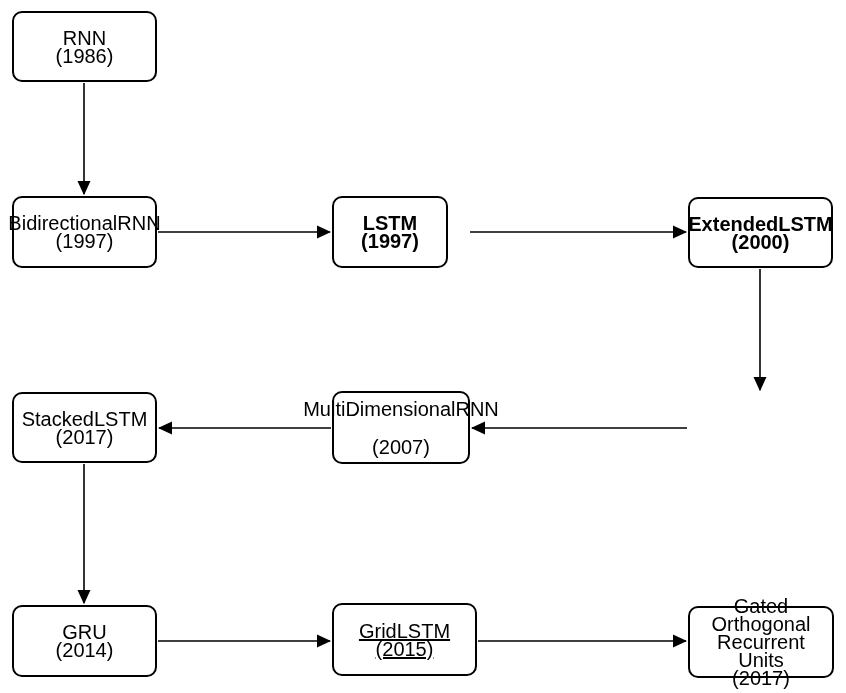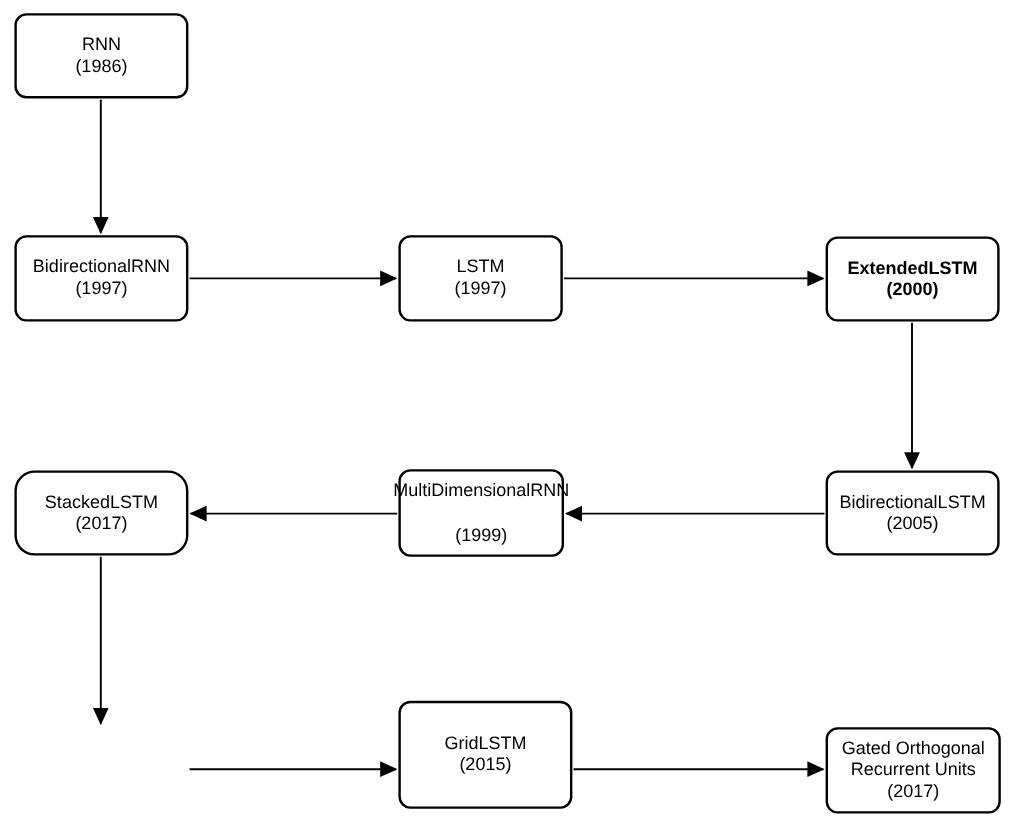--- a/index.html
+++ b/index.html
@@ -24,42 +24,42 @@
   .node {
     position: absolute;
     background: #ffffff;
     border: 2px solid #000000;
     border-radius: 10px;
     display: flex;
     flex-direction: column;
     align-items: center;
     justify-content: center;
     text-align: center;
-    font-size: 15px;
+    font-size: 20px;
     line-height: 18px;
     overflow: visible;
   }
   .node .name {
     display: block;
     white-space: normal;
     padding: 0 6px;
   }
   .node .year {
     display: block;
   }
   
   #n-rnn                { left: 12px;  top: 11px;  width: 145px; height: 71px; }
   #n-bidirectional-rnn  { left: 12px;  top: 196px; width: 145px; height: 72px; }
-  #n-lstm               { left: 332px; top: 196px; width: 137px; height: 72px; }
+  #n-lstm               { left: 332px; top: 196px; width: 116px; height: 72px; font-weight: bold; }
   #n-extended-lstm      { left: 688px; top: 197px; width: 145px; height: 71px; font-weight: bold; }
-  #n-stacked-lstm       { left: 12px;  top: 392px; width: 145px; height: 71px; border-radius: 17px; }
+  #n-stacked-lstm       { left: 12px;  top: 392px; width: 145px; height: 71px; }
   #n-multi-dimensional-rnn { left: 332px; top: 391px; width: 138px; height: 73px; gap: 20px; }
   #n-bidirectional-lstm { left: 688px; top: 392px; width: 145px; height: 71px; }
   #n-gru                { left: 12px;  top: 605px; width: 145px; height: 72px; }
-  #n-grid-lstm          { left: 332px; top: 584px; width: 145px; height: 90px; }
+  #n-grid-lstm          { left: 332px; top: 603px; width: 145px; height: 73px; text-decoration: underline; }
   #n-gated-orthogonal   { left: 688px; top: 606px; width: 146px; height: 72px; }
   #n-multi-dimensional-rnn .name { padding: 0 1px; }
 </style>
 </head>
 <body>
 
 <div class="canvas">
 
   <svg class="edges" width="846" height="693" viewBox="0 0 846 693" xmlns="http://www.w3.org/2000/svg">
     <defs>
@@ -98,28 +98,28 @@
     <span class="year">(2000)</span>
   </div>
 
   <div class="node" id="n-stacked-lstm">
     <span class="name">StackedLSTM</span>
     <span class="year">(2017)</span>
   </div>
 
   <div class="node" id="n-multi-dimensional-rnn">
     <span class="name">MultiDimensionalRNN</span>
-    <span class="year">(1999)</span>
+    <span class="year">(2007)</span>
   </div>
 
-  <div class="node" id="n-bidirectional-lstm">
-    <span class="name">BidirectionalLSTM</span>
-    <span class="year">(2005)</span>
+
+  <div class="node" id="n-gru">
+    <span class="name">GRU</span>
+    <span class="year">(2014)</span>
   </div>
-
 
   <div class="node" id="n-grid-lstm">
     <span class="name">GridLSTM</span>
     <span class="year">(2015)</span>
   </div>
 
   <div class="node" id="n-gated-orthogonal">
     <span class="name">Gated Orthogonal Recurrent Units</span>
     <span class="year">(2017)</span>
   </div>

